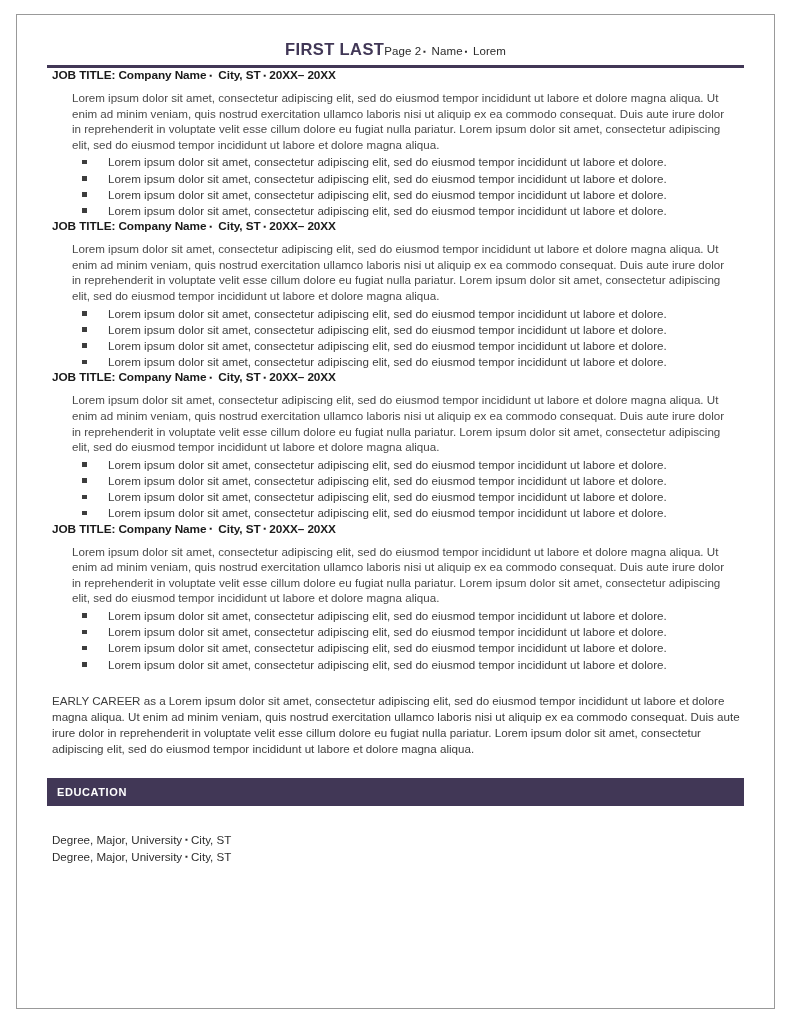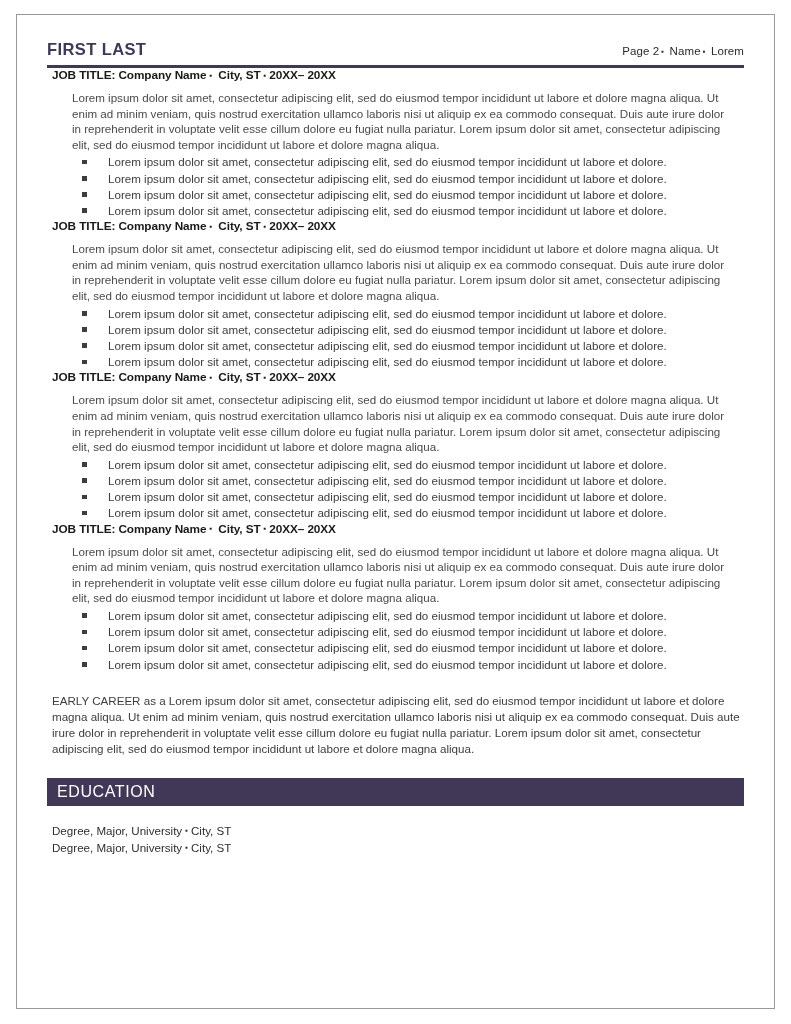--- a/index.html
+++ b/index.html
@@ -32,21 +32,21 @@
     position: absolute;
     left: 47px;
     top: 40px;
     width: 697px;
   }
 
   
   .doc-header {
     display: flex;
     align-items: baseline;
-    justify-content: space-between;
+    justify-content: center;
     padding-bottom: 4px;
   }
   .name {
     font-size: 16.5px;
     font-weight: bold;
     color: #413756;
     letter-spacing: 0.4px;
   }
   .header-meta {
     font-size: 11.5px;
@@ -124,28 +124,28 @@
     height: 28px;
     background: #413756;
     display: flex;
     align-items: center;
     padding-left: 10px;
     box-sizing: border-box;
     width: 697px;
   }
   .section-bar-label {
     color: #ffffff;
-    font-size: 16px;
-    font-weight: normal;
+    font-size: 11px;
+    font-weight: bold;
     letter-spacing: 0.6px;
   }
 
   
   .education-body {
-    margin: 17px 0 0 5px;
+    margin: 26px 0 0 5px;
   }
   .edu-line {
     font-size: 11.6px;
     line-height: 16.5px;
     color: #2e2e2e;
   }
   .edu-line .sq {
     font-size: 8px;
     vertical-align: 1.5px;
     padding: 0 3px;

